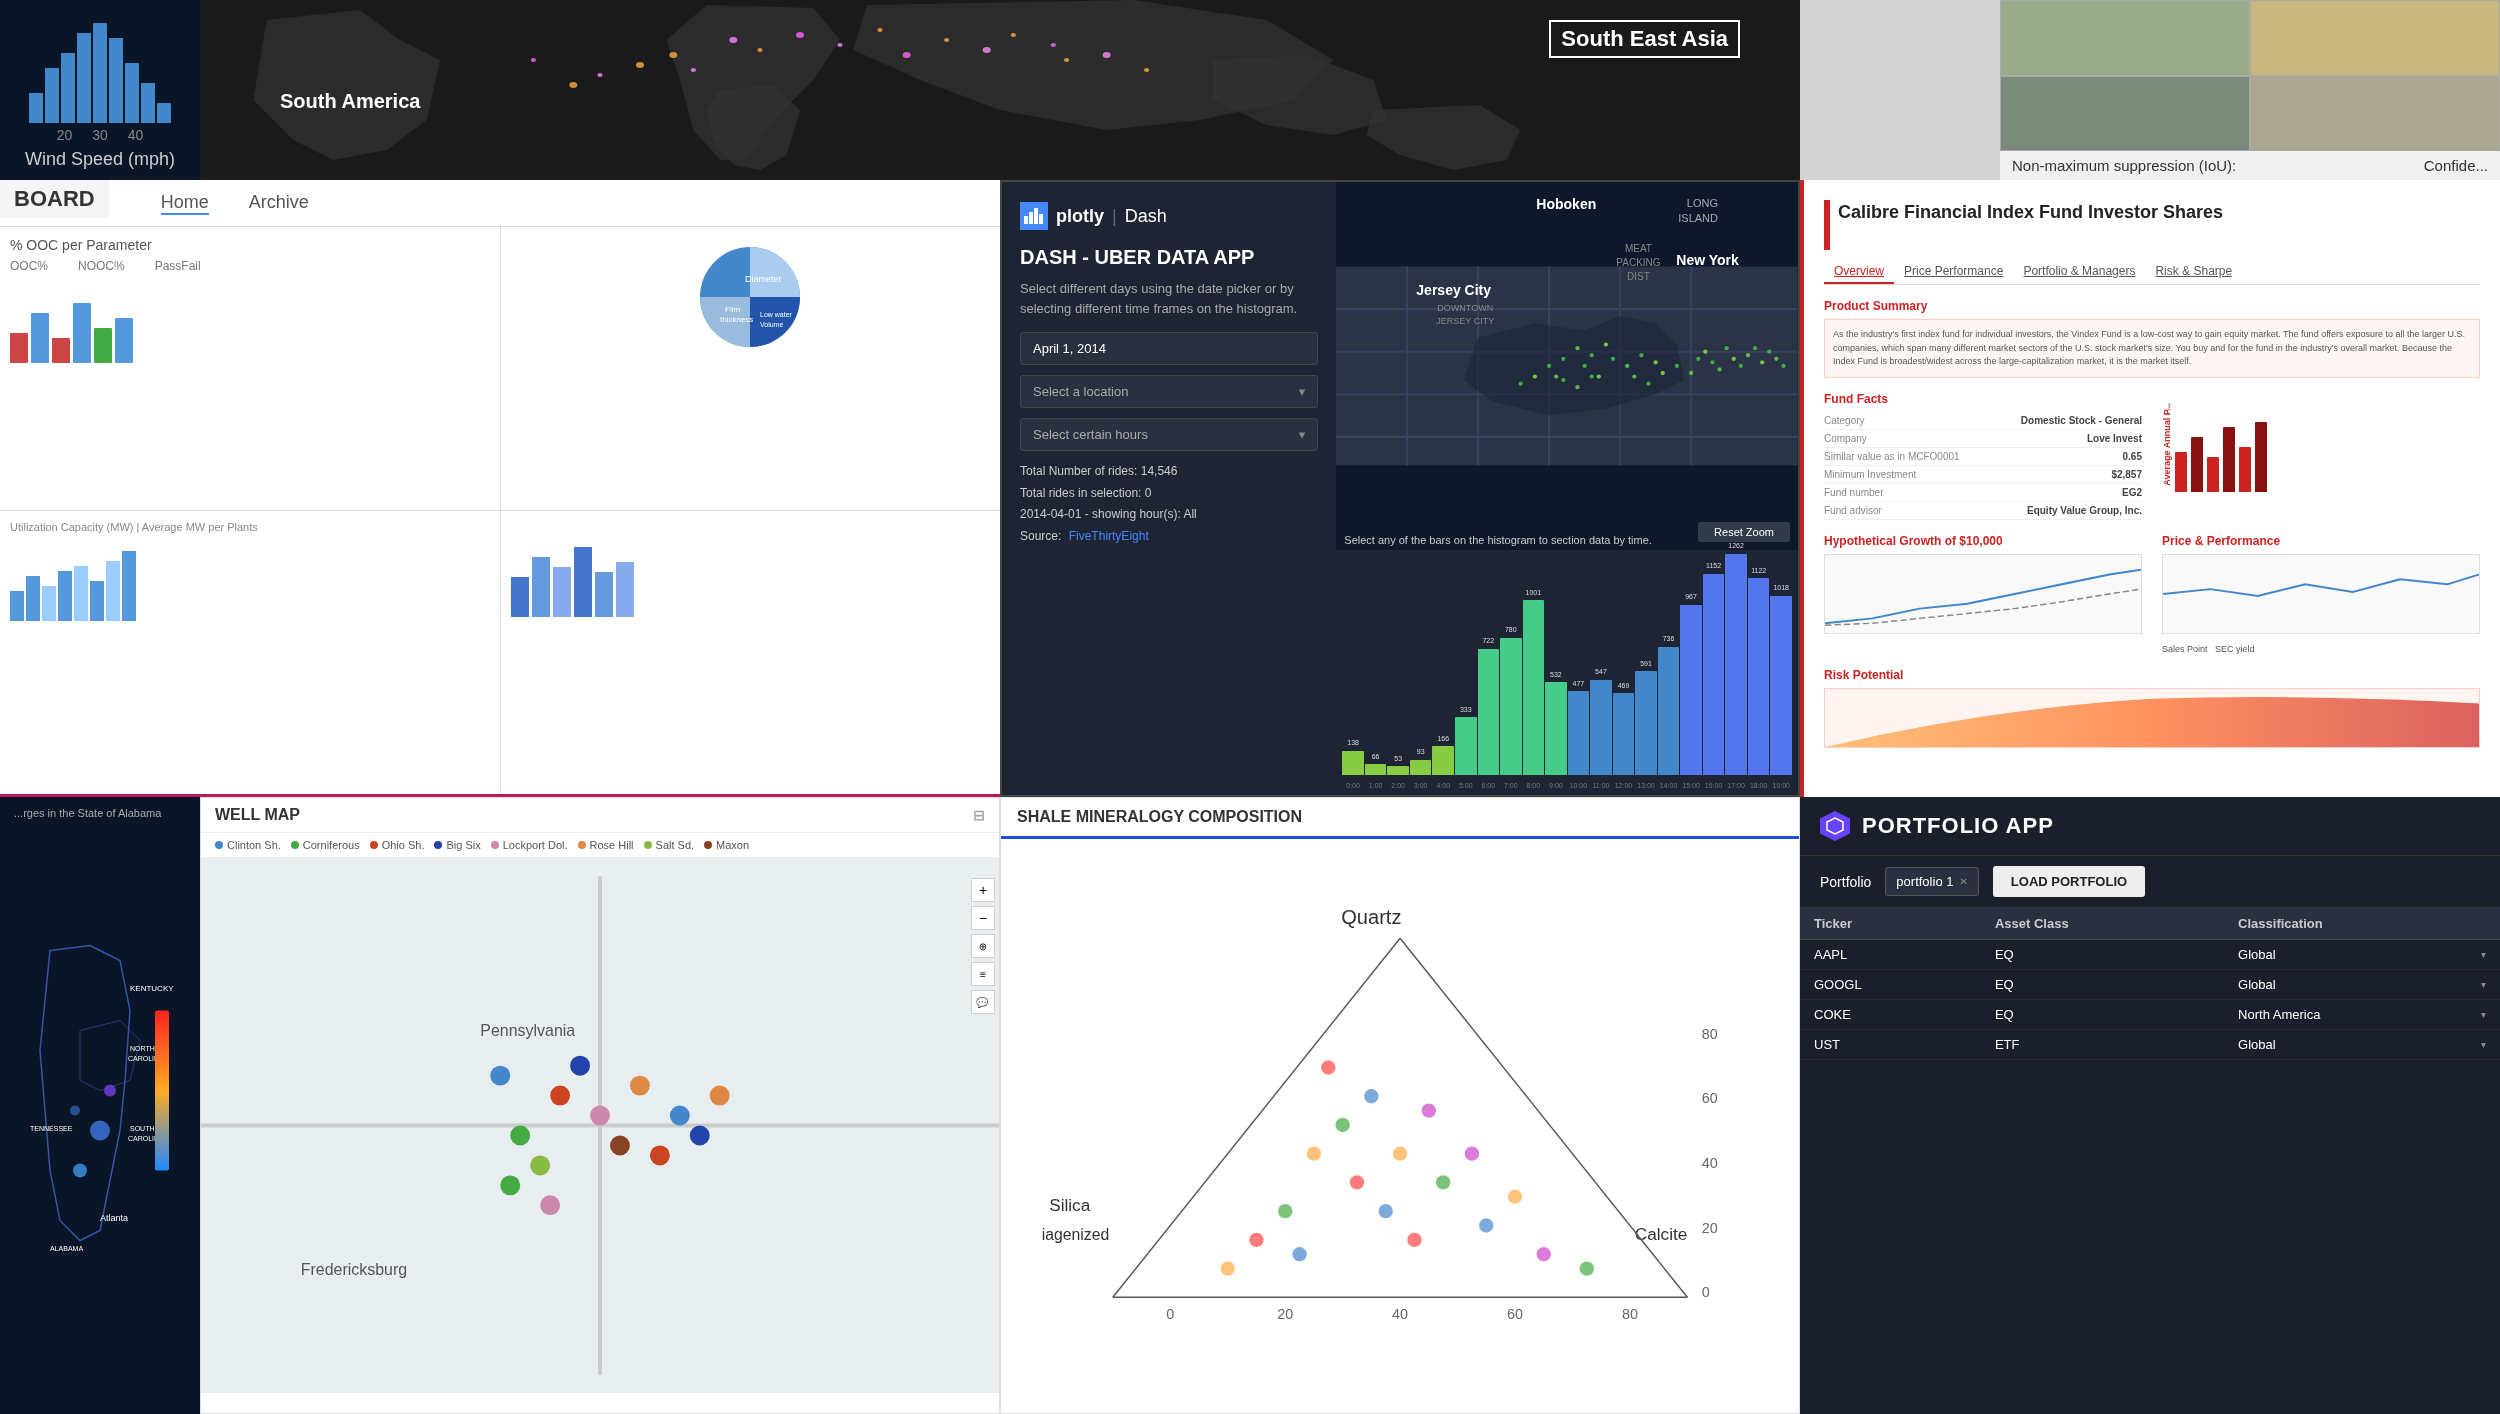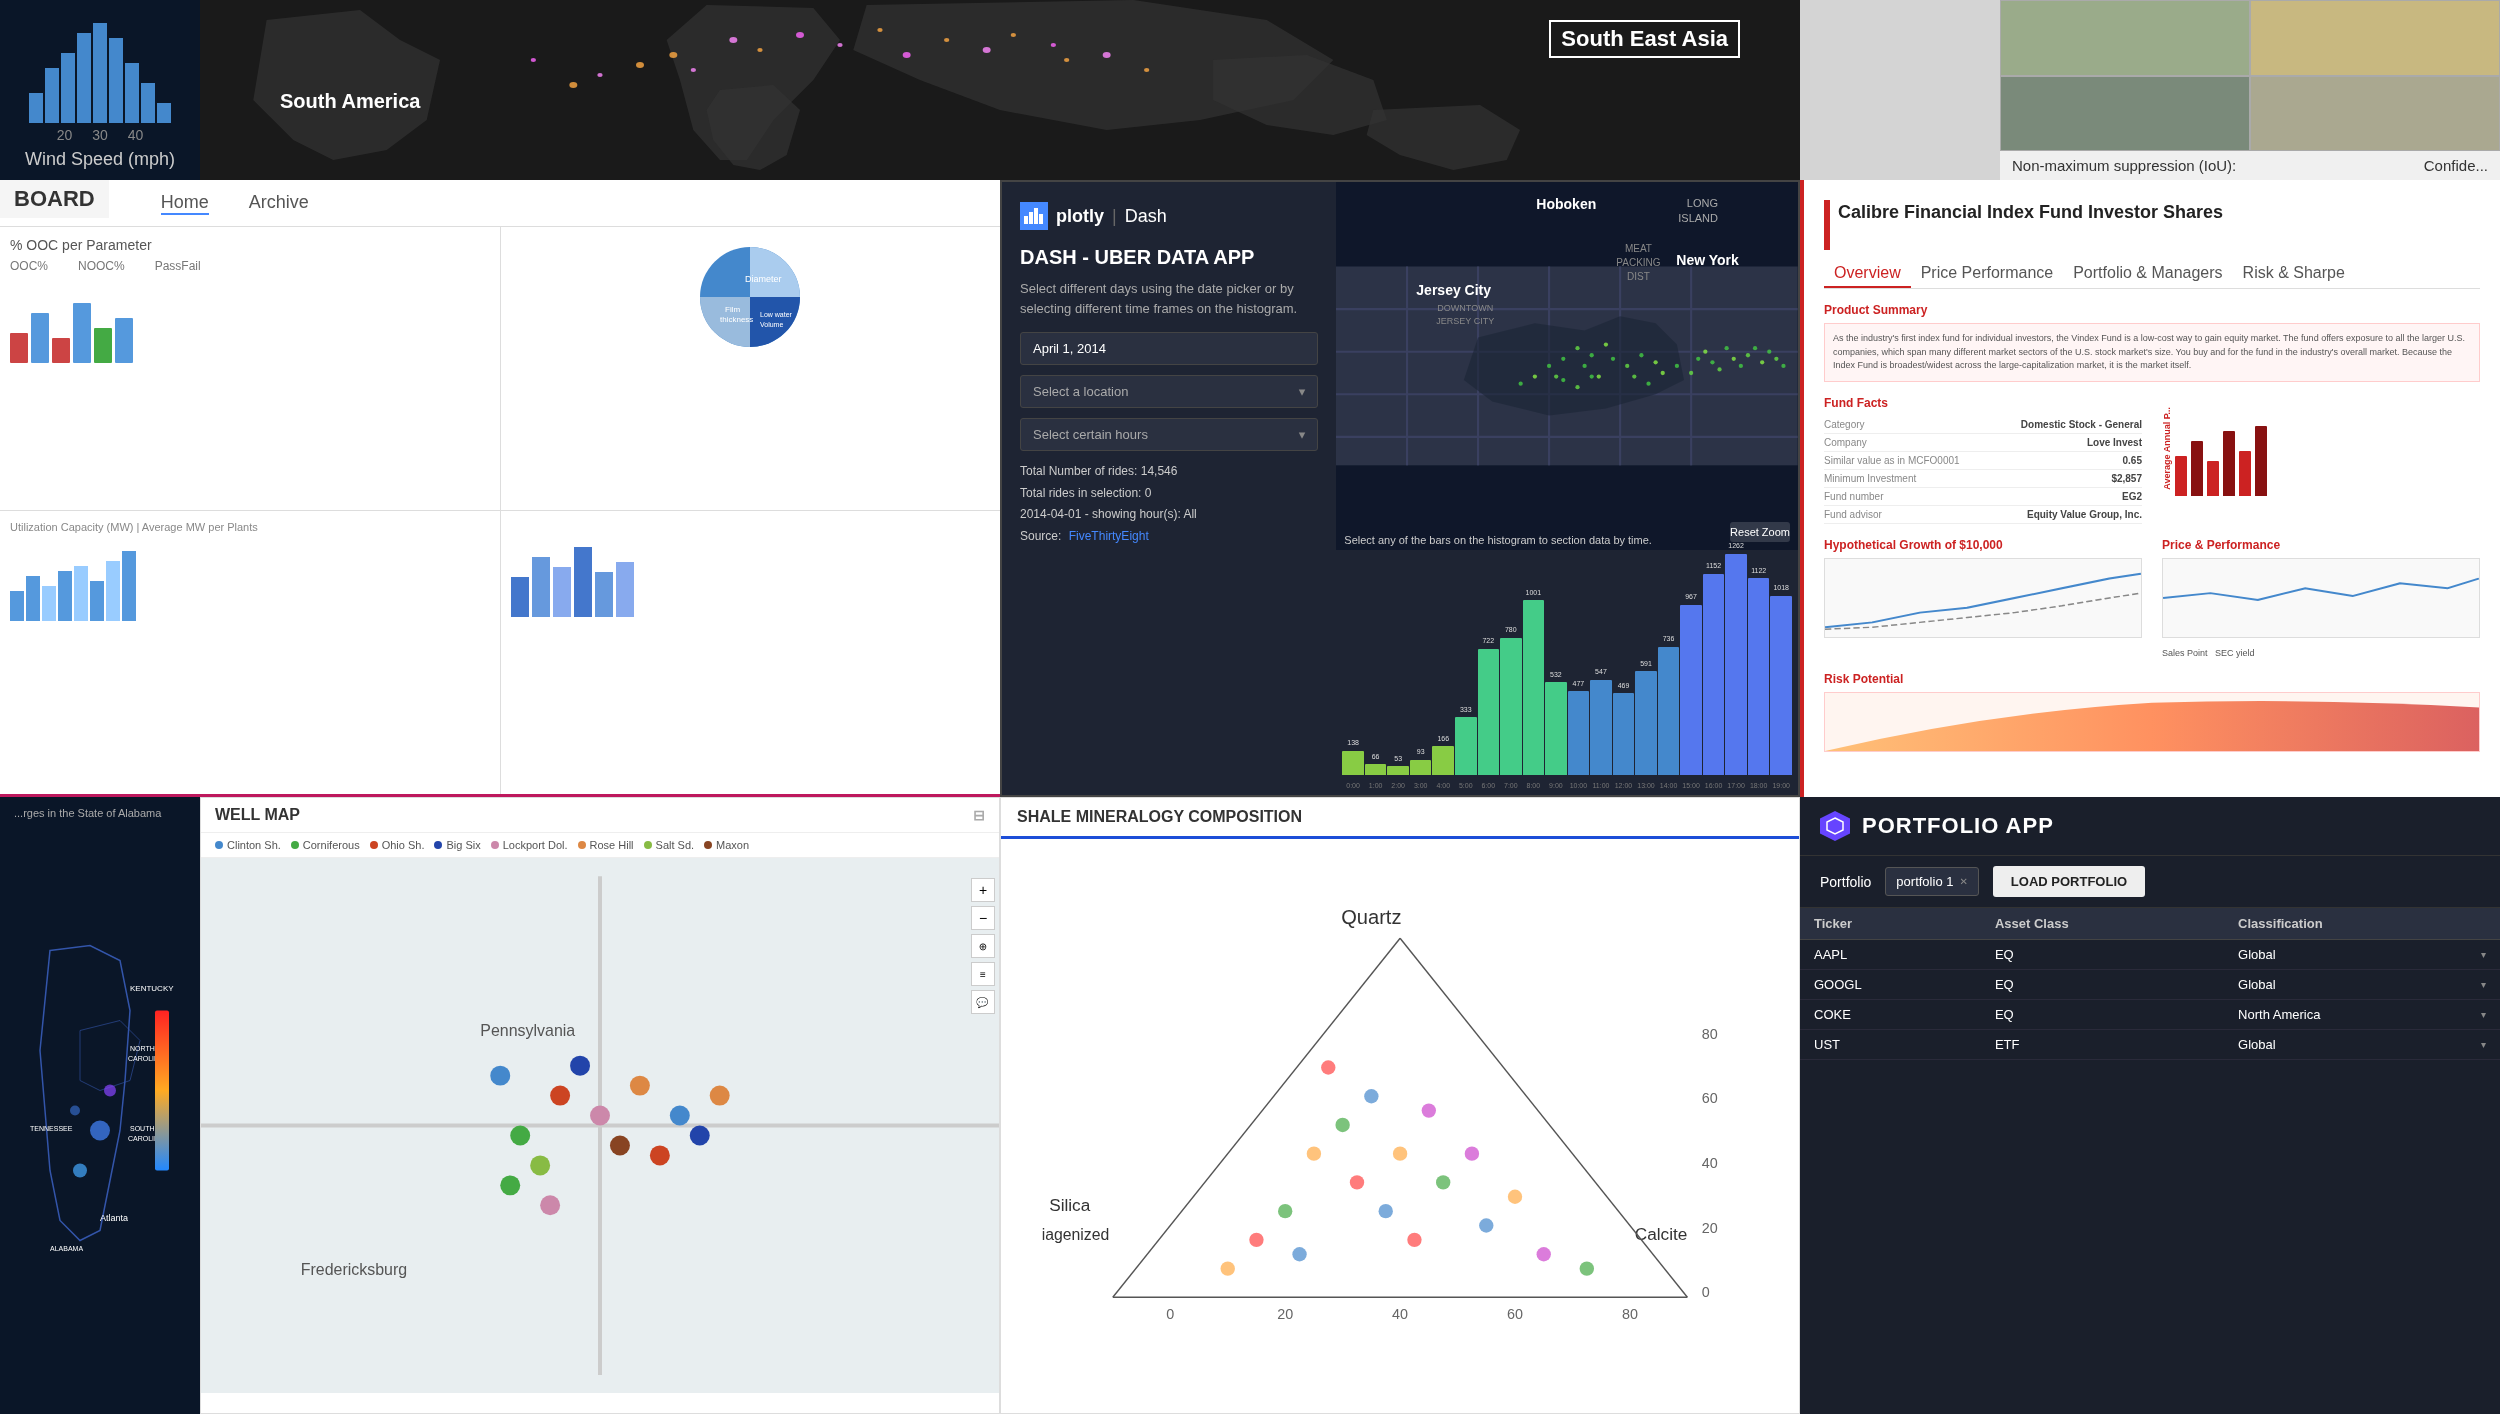--- a/index.html
+++ b/index.html
@@ -247,21 +247,21 @@
       position: relative;
       overflow: hidden;
     }
     .reset-zoom-btn {
       position: absolute;
       bottom: 8px;
       right: 8px;
       background: rgba(255,255,255,0.15);
       color: white;
       font-size: 11px;
-      padding: 4px 0;
+      padding: 4px 16px;
       border-radius: 3px;
       cursor: pointer;
     }
     .uber-histogram {
       width: 100%;
       height: 40%;
       background: #1e2433;
       position: relative;
       padding: 4px 6px 20px;
     }
@@ -284,21 +284,21 @@
     .mid-calibre {
       grid-column: 4 / 6;
       grid-row: 2;
       background: white;
       overflow: hidden;
       padding: 20px;
       border-left: 4px solid #cc2222;
     }
     .calibre-title { font-size: 18px; font-weight: bold; color: #222; line-height: 1.4; margin-bottom: 14px; }
     .calibre-tabs { display: flex; gap: 0; border-bottom: 1px solid #ddd; margin-bottom: 14px; }
-    .calibre-tab { font-size: 16px; padding: 4px 10px; color: #555; cursor: pointer; }
+    .calibre-tab { font-size: 12px; padding: 4px 10px; color: #555; cursor: pointer; text-decoration: underline; }
     .calibre-tab.active { border-bottom: 2px solid #cc2222; color: #cc2222; }
 
     .calibre-section-title { font-size: 12px; font-weight: bold; color: #cc2222; margin-bottom: 6px; }
     .calibre-desc { font-size: 10px; color: #555; line-height: 1.5; margin-bottom: 14px; background: #fff5f5; padding: 8px; border: 1px solid #fcc; }
 
     .calibre-two-col { display: flex; gap: 20px; margin-bottom: 14px; }
     .calibre-facts { flex: 1; }
     .calibre-fact-row { display: flex; justify-content: space-between; font-size: 10px; color: #444; border-bottom: 1px solid #eee; padding: 3px 0; }
     .calibre-fact-label { color: #888; }
     .calibre-fact-value { font-weight: bold; }

